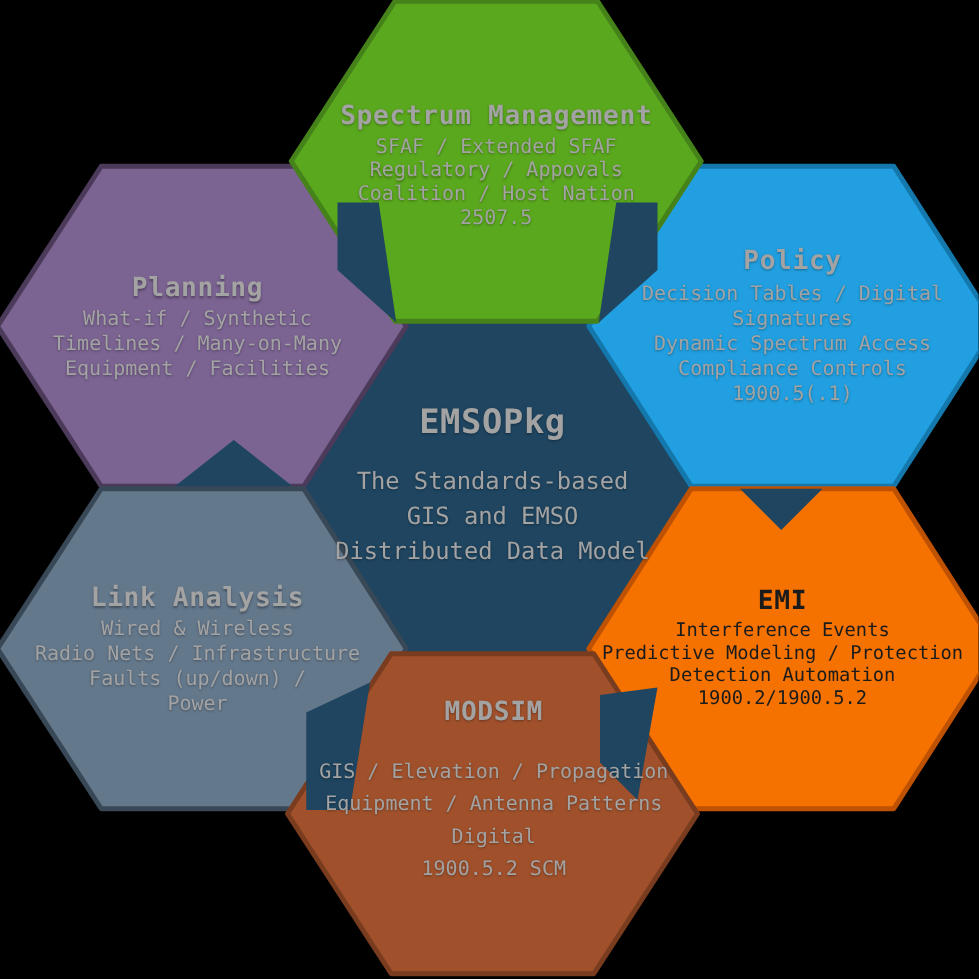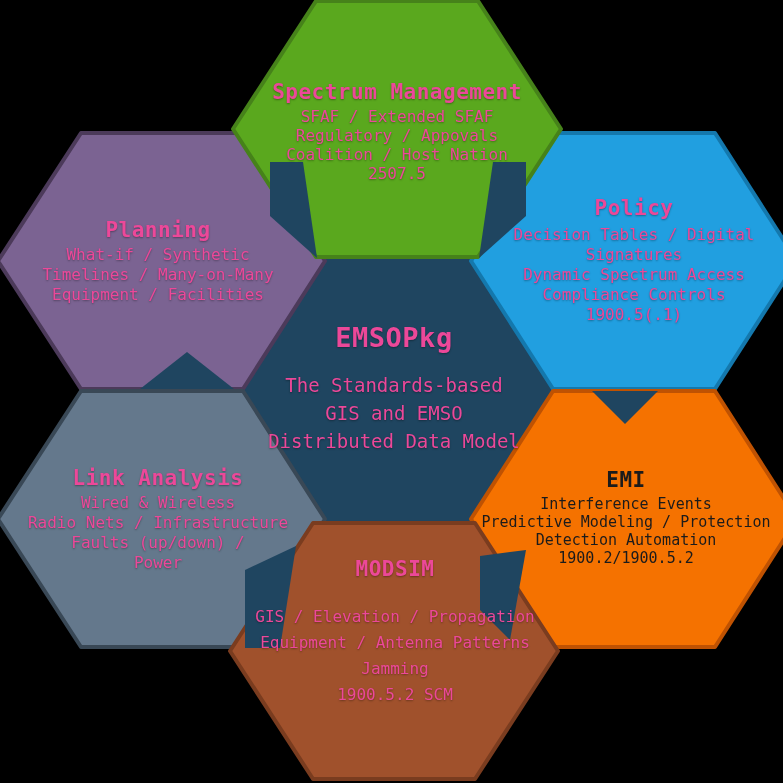--- a/index.html
+++ b/index.html
@@ -7,21 +7,21 @@
     position:relative;
     width:783px;height:783px;
     background:#000;
     overflow:hidden;
     font-family:"DejaVu Sans Mono","Liberation Mono",monospace;
   }
   .stage svg{position:absolute;left:0;top:0;}
   .hex-label{
     position:absolute;
     text-align:center;
-    color:#ec4899;
+    color:#a3a3a3;
     text-shadow:0 1px 2px rgba(0,0,0,.35);
   }
   .hex-title{
     font-weight:bold;
     font-size:21px;
     line-height:26px;
     letter-spacing:.5px;
   }
   .hex-lines span{display:block;}
   .hex-lines{font-size:16px;line-height:20px;}
@@ -88,21 +88,21 @@
       <span>Detection Automation</span>
       <span>1900.2/1900.5.2</span>
     </div>
   </div>
 
   <div class="hex-label" style="left:230px;top:556px;width:330px">
     <div class="hex-title">MODSIM</div>
     <div class="hex-lines lines-modsim">
       <span>GIS / Elevation / Propagation</span>
       <span>Equipment / Antenna Patterns</span>
-      <span>Jamming</span>
+      <span>Digital</span>
       <span>1900.5.2 SCM</span>
     </div>
   </div>
 
   <div class="hex-label" style="left:-4px;top:465px;width:324px">
     <div class="hex-title">Link Analysis</div>
     <div class="hex-lines lines-link">
       <span>Wired &amp; Wireless</span>
       <span>Radio Nets / Infrastructure</span>
       <span>Faults (up/down) /</span>

